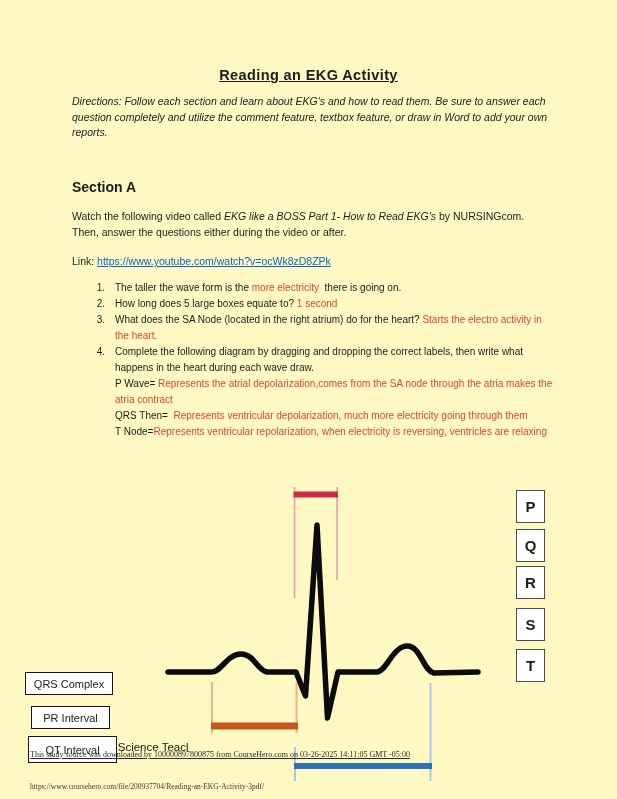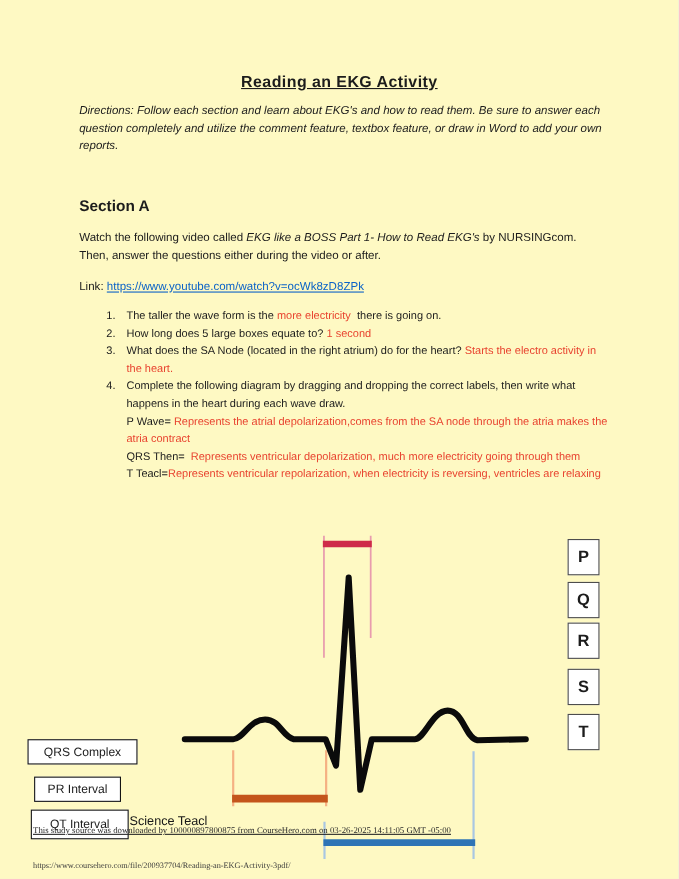--- a/index.html
+++ b/index.html
@@ -77,21 +77,21 @@
     <div class="q-row">
       <span class="q-num">3.</span>
       <span class="q-text"><span>What does the SA Node (located in the right atrium) do for the heart? </span><span class="red">Starts the electro activity in the heart.</span></span>
     </div>
     <div class="q-row">
       <span class="q-num">4.</span>
       <span class="q-text">
         <span>Complete the following diagram by dragging and dropping the correct labels, then write what happens in the heart during each wave draw.</span>
         <div><span>P Wave= </span><span class="red">Represents the atrial depolarization,comes from the SA node through the atria makes the atria contract</span></div>
         <div><span>QRS Then= </span><span class="red">&nbsp;Represents ventricular depolarization, much more electricity going through them</span></div>
-        <div><span>T Teacl=</span><span class="red">Represents ventricular repolarization, when electricity is reversing, ventricles are relaxing</span></div>
+        <div><span>T Node=</span><span class="red">Represents ventricular repolarization, when electricity is reversing, ventricles are relaxing</span></div>
       </span>
     </div>
   </div>
 
   <svg class="abs ekg-svg" width="340" height="312" viewBox="0 0 340 312">
 
     <line x1="144.5" y1="7" x2="144.5" y2="118" stroke-width="1.6" stroke="#e89cae"></line>
     <line x1="187" y1="7" x2="187" y2="100" stroke-width="1.6" stroke="#e89cae"></line>
     <line x1="143.5" y1="14.5" x2="188" y2="14.5" stroke-width="6" stroke="#ce2b49"></line>
 
@@ -116,21 +116,21 @@
              C 271 166 273 191 284 193
              L 328 192" fill="none" stroke-width="5.5" stroke-linejoin="round" stroke-linecap="round" stroke="#0b0b0b"></path>
   </svg>
 
   <div class="letterbox" style="top:490px">P</div>
   <div class="letterbox" style="top:529px">Q</div>
   <div class="letterbox" style="top:566px">R</div>
   <div class="letterbox" style="top:608px">S</div>
   <div class="letterbox" style="top:649px">T</div>
 
-  <div class="tagbox" style="left:25px; top:672px; width:100px; height:23px">QRS Complex</div>
+  <div class="tagbox" style="left:25px; top:672px; width:88px; height:23px">QRS Complex</div>
   <div class="tagbox" style="left:31px; top:706px; width:79px; height:23px">PR Interval</div>
   <div class="tagbox" style="left:28px; top:736px; width:89px; height:27px">QT Interval</div>
 
   <div class="abs watermark">l Science Teacl</div>
 
   <div class="abs stamp">This study source was downloaded by 100000897800875 from CourseHero.com on 03-26-2025 14:11:05 GMT -05:00</div>
   <div class="abs src-url">https://www.coursehero.com/file/200937704/Reading-an-EKG-Activity-3pdf/</div>
 
 </div>
 

